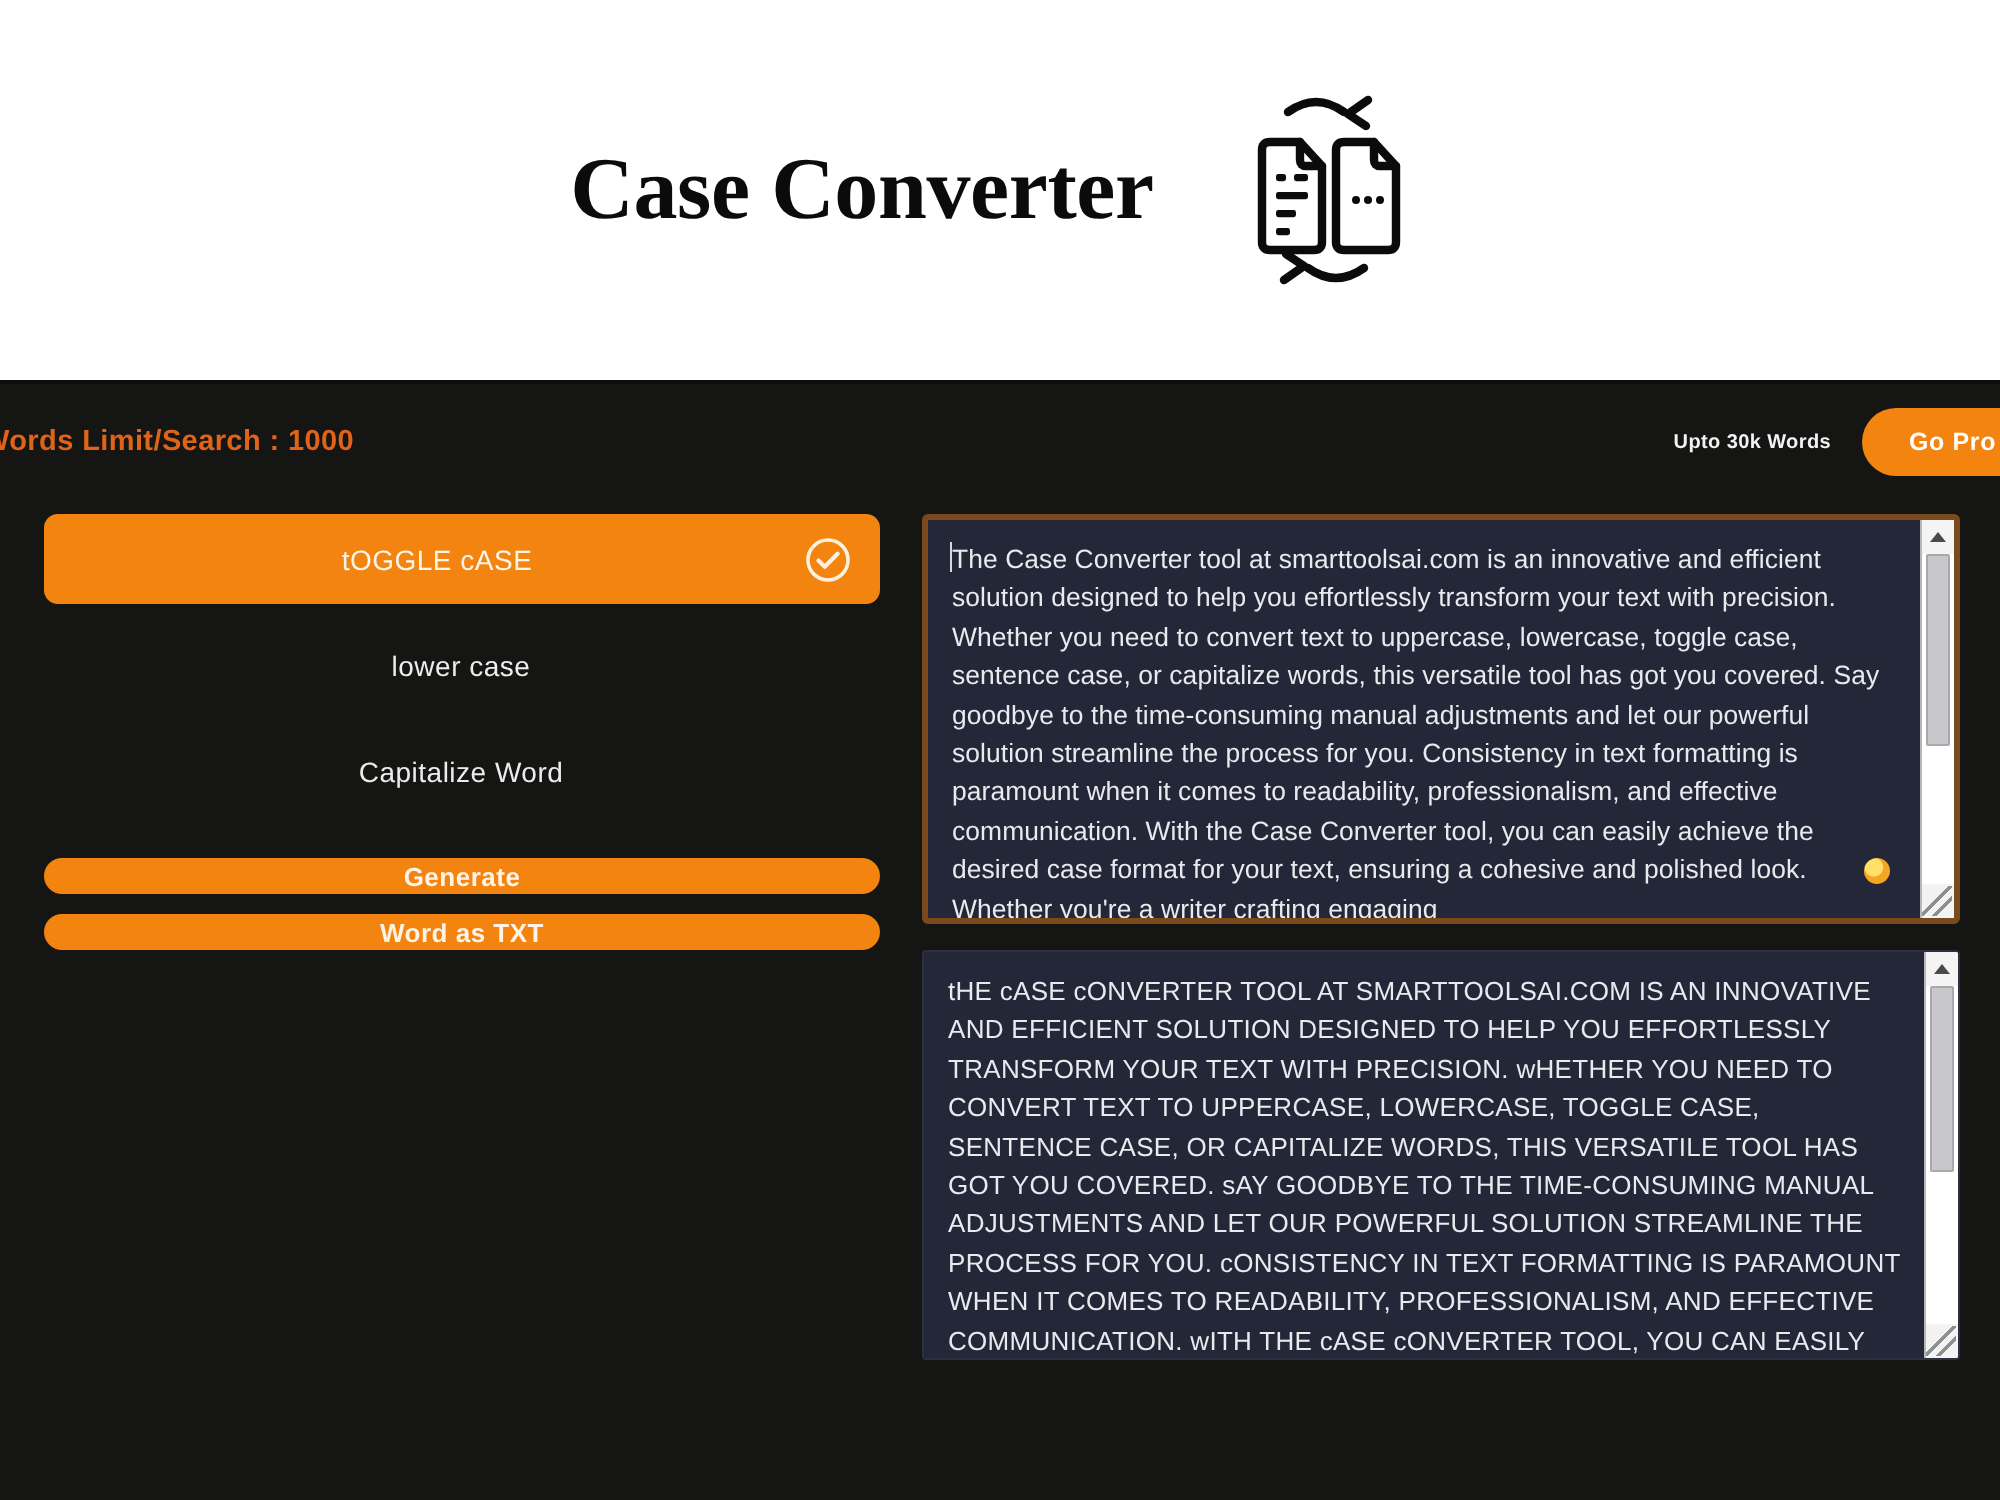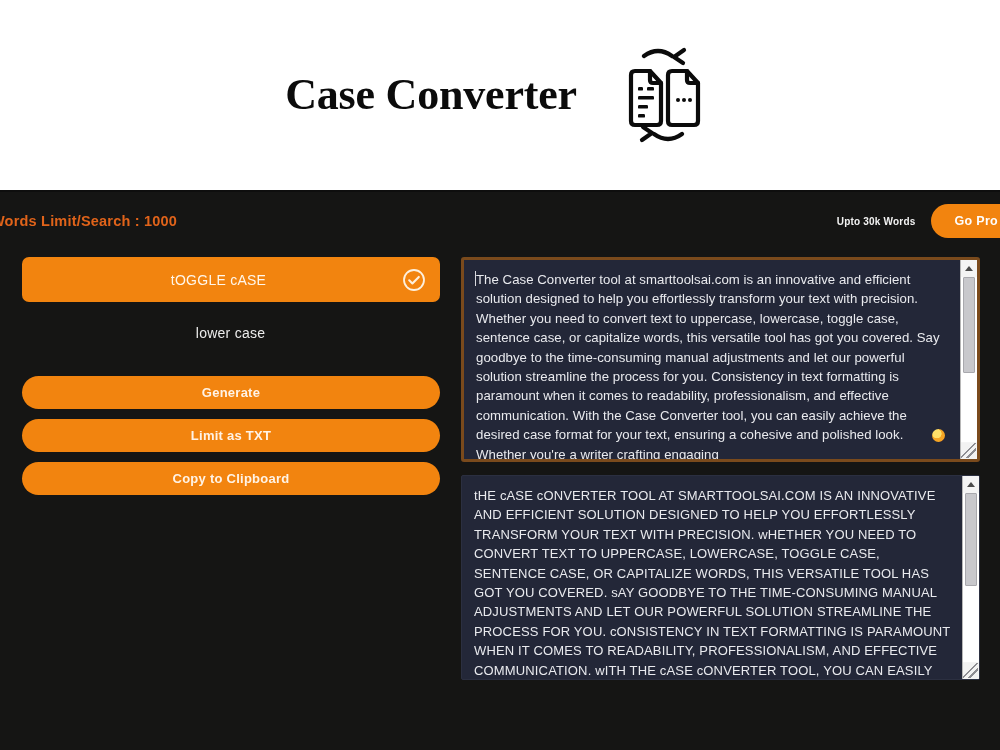--- a/index.html
+++ b/index.html
@@ -149,21 +149,21 @@
   .check-icon {
     width: 24px;
     height: 24px;
     flex: none;
   }
 
   
   .action-btn {
     display: block;
     width: 100%;
-    height: 33px;
+    height: 18px;
     background: #f2840f;
     color: #fff3e6;
     border: none;
     border-radius: 18px;
     font-size: 13px;
     font-weight: 600;
     letter-spacing: 0.25px;
     cursor: pointer;
     margin-bottom: 10px;
     font-family: "Liberation Sans", sans-serif;
@@ -335,25 +335,27 @@
           <path d="M7.2 12.3 L10.4 15.4 L16.8 8.9" fill="none" stroke="#fdf0de" stroke-width="2.1" stroke-linecap="round" stroke-linejoin="round"></path>
         </svg>
       </div>
 
 
       <div class="case-option" style="margin-bottom:8px;">
         <span class="label">lower case</span>
       </div>
 
 
+      <div class="case-option" style="margin-bottom:0;">
+        <span class="label">Capitalize Word</span>
+      </div>
 
       <div class="actions-wrap">
         <button class="action-btn">Generate</button>
-        <button class="action-btn">Limit as TXT</button>
-        <button class="action-btn">Copy to Clipboard</button>
+        <button class="action-btn">Word as TXT</button>
       </div>
     </div>
 
     <div class="right-col">
 
       <div class="ta-wrap input-ta">
         <div class="caret"></div>
         <div class="ta-text">The Case Converter tool at smarttoolsai.com is an innovative and efficient solution designed to help you effortlessly transform your text with precision. Whether you need to convert text to uppercase, lowercase, toggle case, sentence case, or capitalize words, this versatile tool has got you covered. Say goodbye to the time-consuming manual adjustments and let our powerful solution streamline the process for you. Consistency in text formatting is paramount when it comes to readability, professionalism, and effective communication. With the Case Converter tool, you can easily achieve the desired case format for your text, ensuring a cohesive and polished look. Whether you're a writer crafting engaging</div>
         <div class="emoji-marker"></div>
         <div class="scrollbar">

